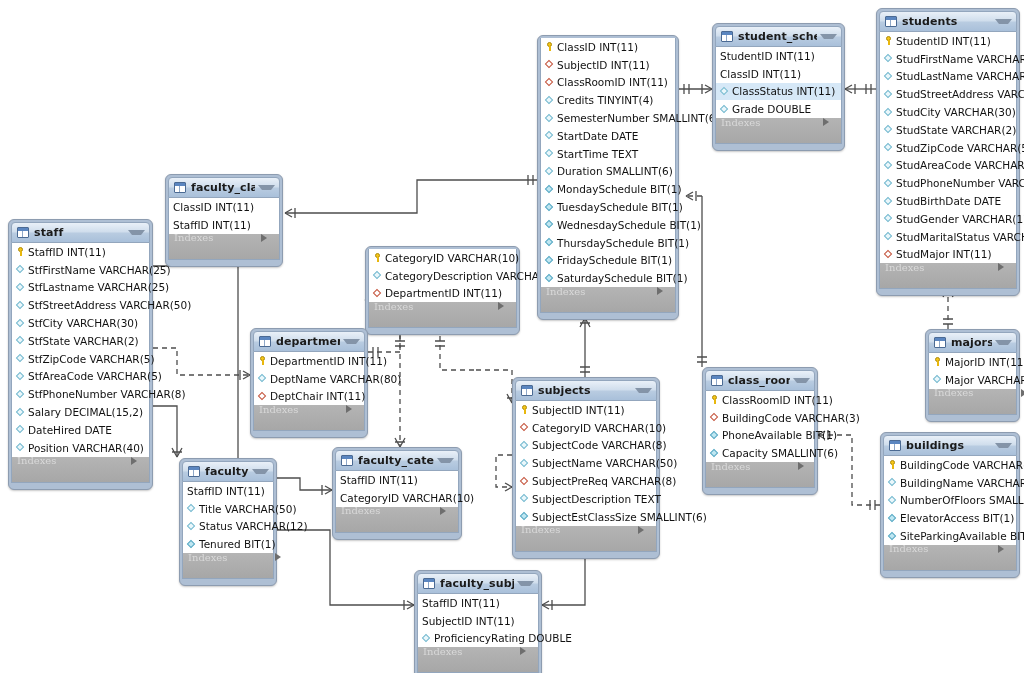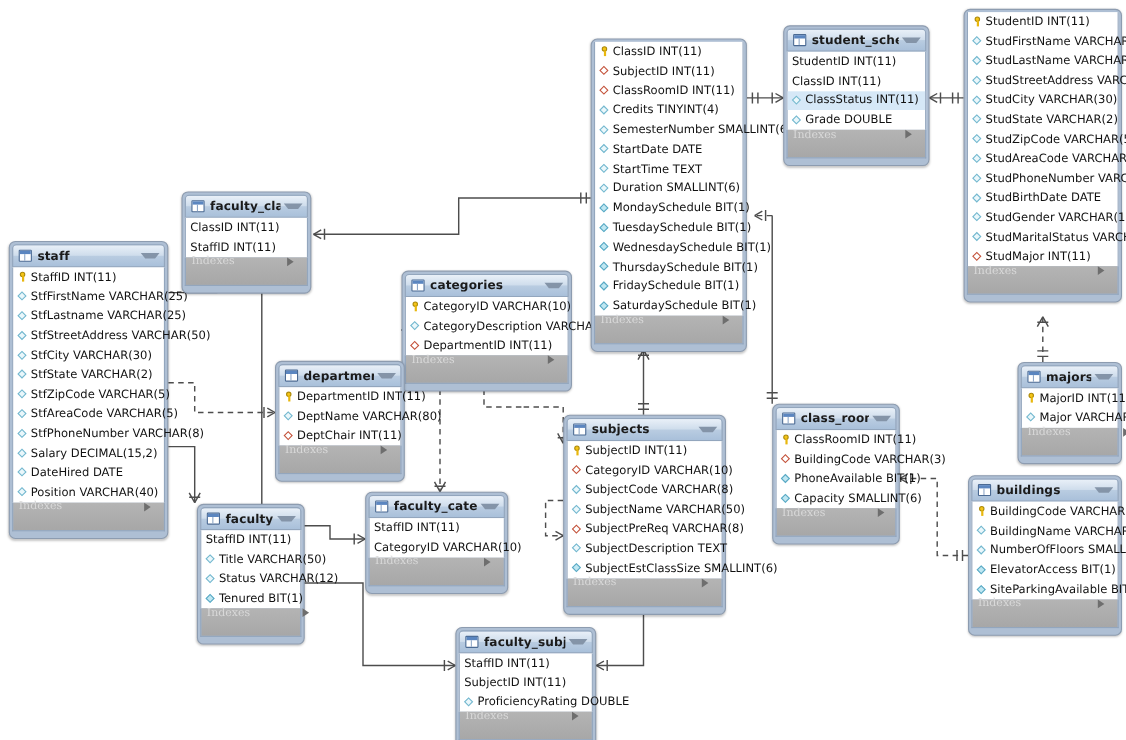--- a/index.html
+++ b/index.html
@@ -283,25 +283,20 @@
           <span class="ic none"></span>
           <span>StaffID INT(11)</span>
         </div>
       </div>
       <div class="ftr">
         <span>Indexes</span>
         <i></i>
       </div>
     </div>
     <div class="tbl" style="left: 365px; top: 246px; width: 155px;">
-      <div class="tbl-hdr">
-        <span class="tbl-ico"></span>
-        <span class="tbl-name">categories</span>
-        <span class="caret"></span>
-      </div>
       <div class="cols">
         <div class="col">
           <span class="ic pk"></span>
           <span>CategoryID VARCHAR(10)</span>
         </div>
         <div class="col">
           <span class="ic d"></span>
           <span>CategoryDescription VARCHAR(75)</span>
         </div>
         <div class="col">
@@ -476,20 +471,25 @@
           <span class="ic d"></span>
           <span>Grade DOUBLE</span>
         </div>
       </div>
       <div class="ftr">
         <span>Indexes</span>
         <i></i>
       </div>
     </div>
     <div class="tbl" style="left: 876px; top: 8px; width: 144px;">
+      <div class="tbl-hdr">
+        <span class="tbl-ico"></span>
+        <span class="tbl-name">students</span>
+        <span class="caret"></span>
+      </div>
       <div class="cols">
         <div class="col">
           <span class="ic pk"></span>
           <span>StudentID INT(11)</span>
         </div>
         <div class="col">
           <span class="ic d"></span>
           <span>StudFirstName VARCHAR(25)</span>
         </div>
         <div class="col">

